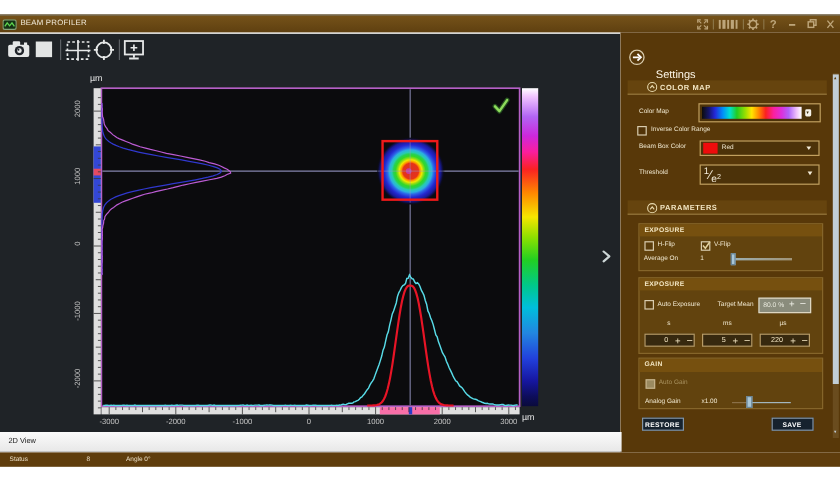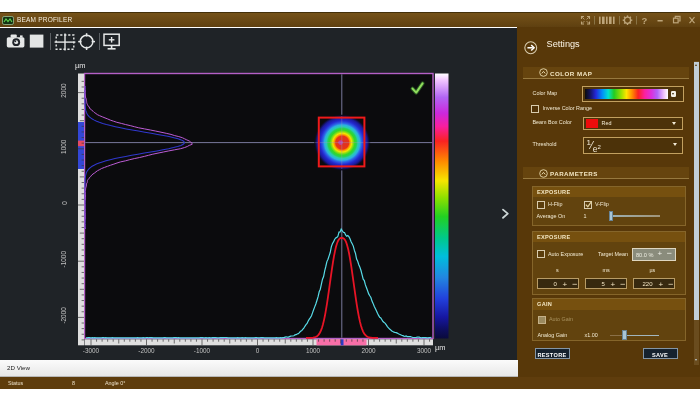--- a/index.html
+++ b/index.html
@@ -164,21 +164,21 @@
 <polyline points="412.5,60.6 416.2,64.6 422.6,55.4" fill="none" stroke="#8fdc5c" stroke-width="2" stroke-linecap="round" stroke-linejoin="round"></polyline>
 <polyline points="503,181.6 507.8,185.6 503,189.8" fill="none" stroke="#ccd6d6" stroke-width="1.8" stroke-linecap="round" stroke-linejoin="round"></polyline>
 </svg>
 
 <div class="abs" style="left:517px;top:26.5px;width:183px;height:350.5px;background:#583809"></div>
 <svg class="abs" width="13.5" height="13.5" viewBox="0 0 15 15" style="left:524px;top:41px">
  <circle cx="7.5" cy="7.5" r="6.6" fill="none" stroke="#d9ccae" stroke-width="1.2"></circle>
  <line x1="3.8" y1="7.5" x2="9.8" y2="7.5" stroke="#ffffff" stroke-width="1.7"></line>
  <path d="M8 4.4 L11.2 7.5 L8 10.6" fill="none" stroke="#ffffff" stroke-width="1.7"></path>
 </svg>
-<div class="abs" style="left:546.5px;top:39px;color:#fdf6e8;font-size:9.2px">Settings</div>
+<div class="abs" style="left:546.5px;top:57px;color:#fdf6e8;font-size:9.2px">Settings</div>
 
 <div class="hdrsec" style="top:66.5px">
     <svg width="9" height="9" viewBox="0 0 9 9" style="position:absolute;left:16px;top:1.5px">
       <circle cx="4.5" cy="4.5" r="3.8" fill="none" stroke="#e8d9ae" stroke-width="0.9"></circle>
       <polyline points="2.8,5.4 4.5,3.4 6.2,5.4" fill="none" stroke="#e8d9ae" stroke-width="1"></polyline>
     </svg>
     <div class="hdrtxt">COLOR MAP</div>
   </div>
 <div class="lbl" style="left:532.5px;top:90.5px">Color Map</div>
 <div class="ddown" style="left:582px;top:86px;width:102px;height:16px"></div>

